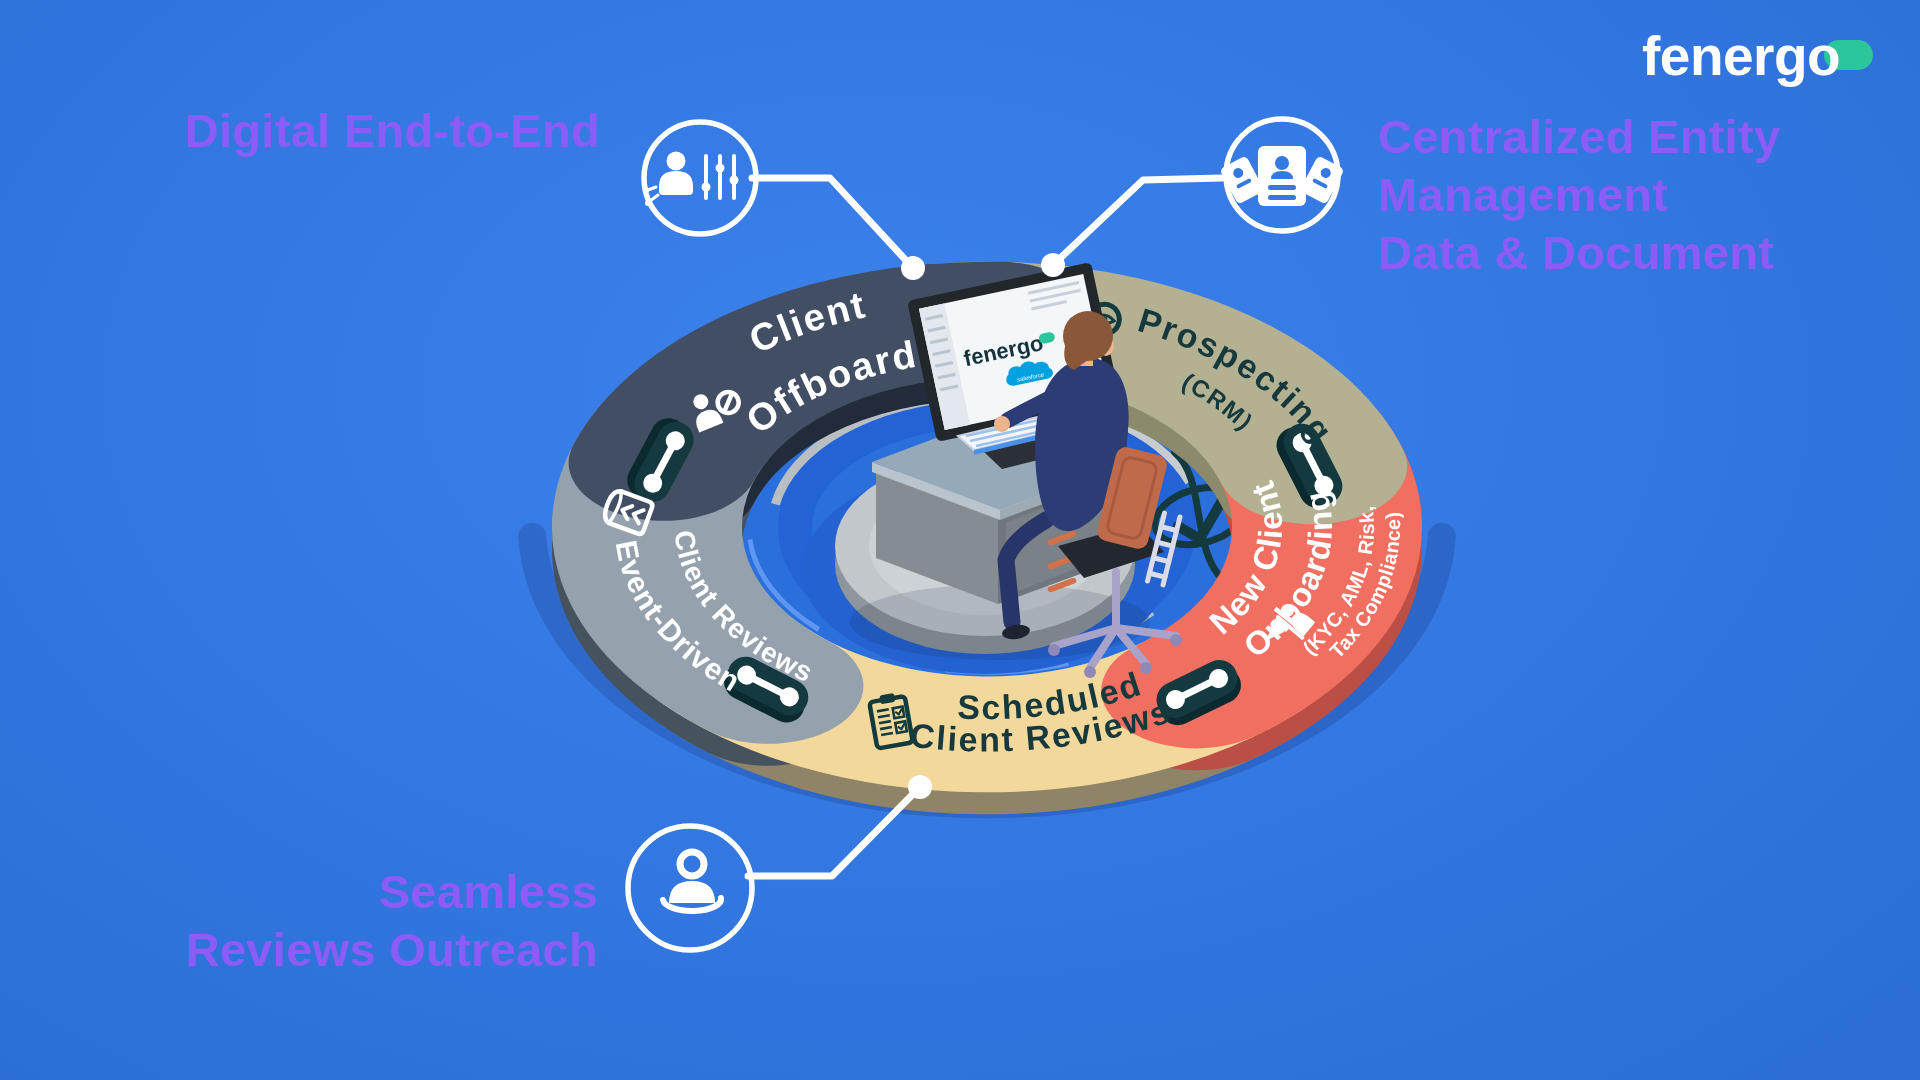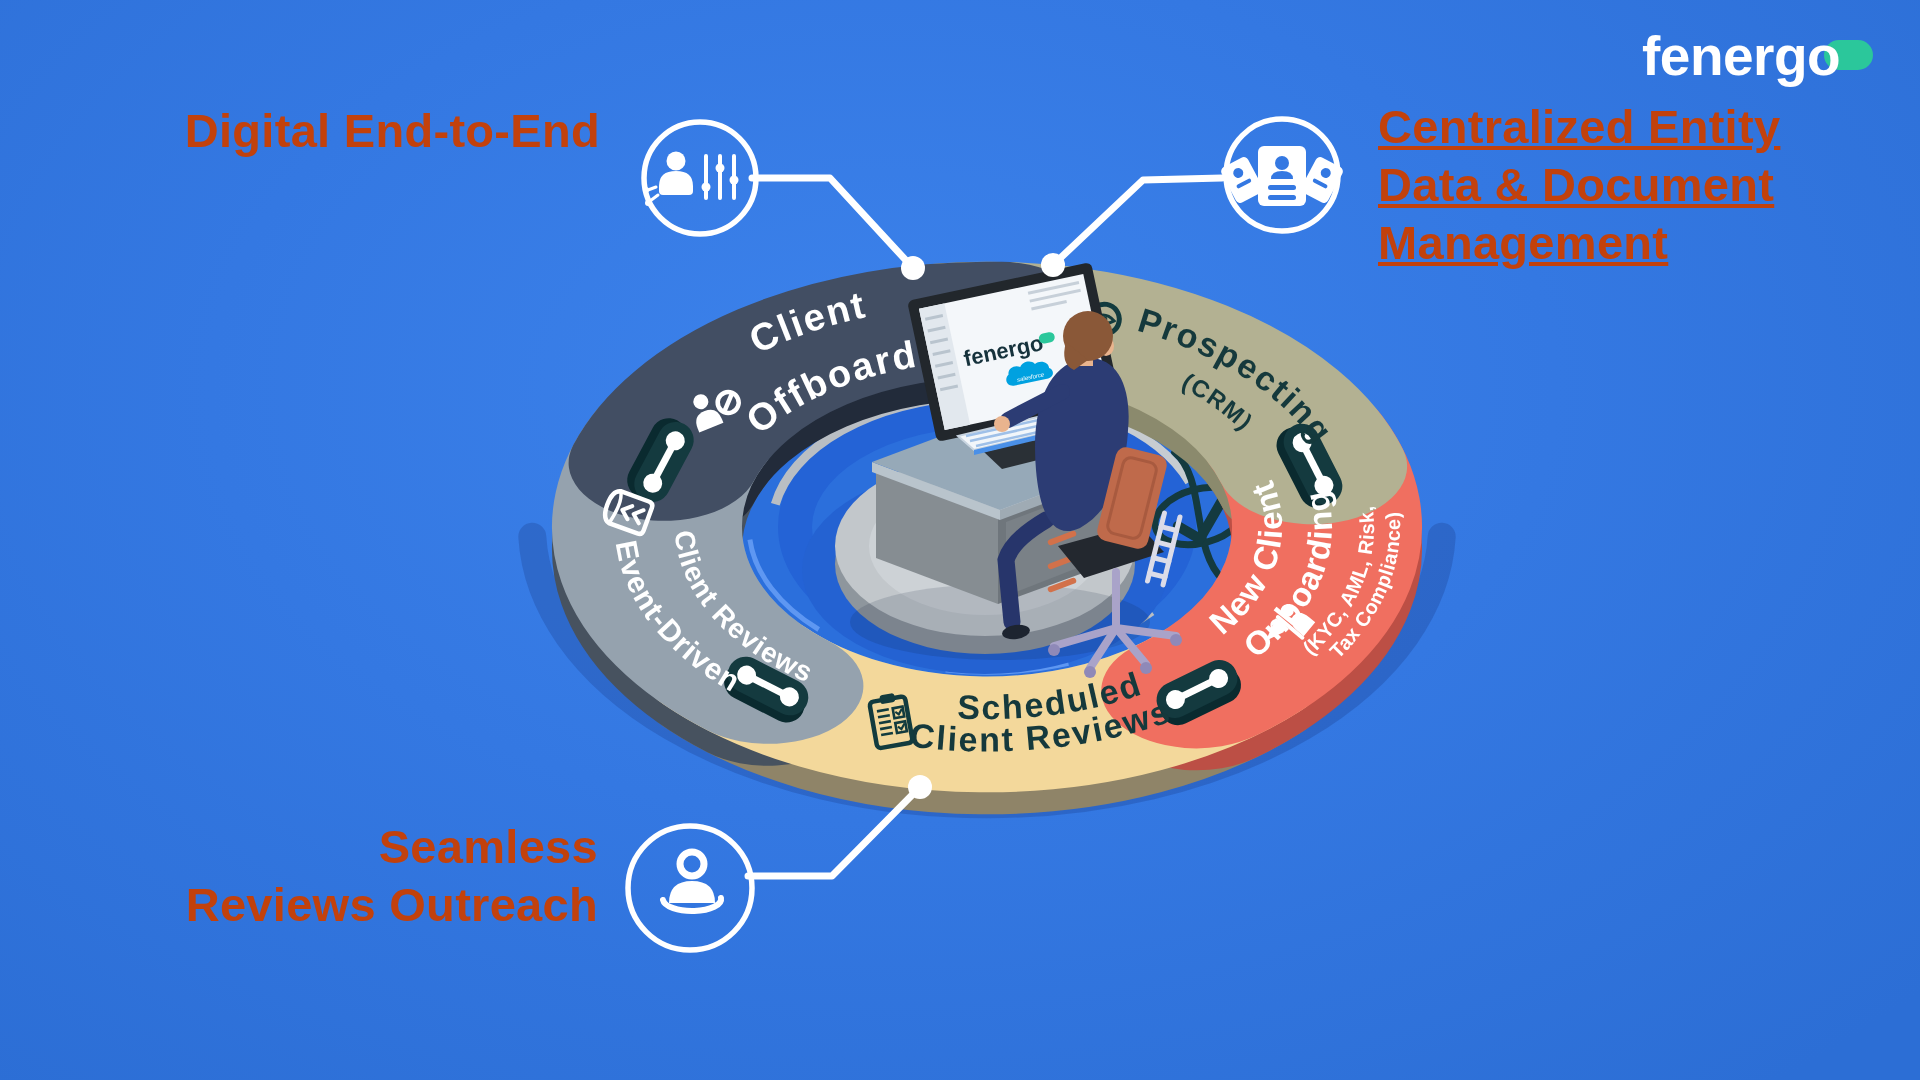--- a/index.html
+++ b/index.html
@@ -4,26 +4,26 @@
 <style>
   html,body{margin:0;padding:0;}
   body{
     width:1920px;height:1080px;overflow:hidden;position:relative;
     font-family:"Liberation Sans", sans-serif;
     background:radial-gradient(ellipse 1400px 900px at 46% 36%, #3C82EB 0%, #3478E2 48%, #2C6ED5 100%);
   }
   .stage{position:absolute;inset:0;width:1920px;height:1080px;}
   svg{position:absolute;left:0;top:0;}
   .headline{
-    position:absolute;color:#c2410c;font-weight:bold;
+    position:absolute;color:#8b5cf6;font-weight:bold;
     font-size:47px;line-height:58px;letter-spacing:.3px;
   }
   .hl-tl{left:100px;top:102px;width:500px;text-align:right;}
-  .hl-tr{left:1378px;top:98px;width:480px;text-align:left;text-decoration:underline;}
-  .hl-bl{left:100px;top:818px;width:498px;text-align:right;}
+  .hl-tr{left:1378px;top:108px;width:480px;text-align:left;}
+  .hl-bl{left:100px;top:863px;width:498px;text-align:right;}
   .logo{
     position:absolute;left:1642px;top:24px;color:#fff;font-weight:bold;
     font-size:55px;letter-spacing:-.5px;white-space:nowrap;
   }
   .logo .o-wrap{position:relative;display:inline-block;}
   .logo .pill{
     position:absolute;left:17px;top:16px;width:49px;height:30px;border-radius:16px;
     background:#2BC79B;z-index:0;
   }
   .logo .o-char{position:relative;z-index:1;}
@@ -315,22 +315,22 @@
         <path d="M -27 14 A 29 12 0 1 0 31 12" fill="none" stroke="#FFFFFF" stroke-width="6" stroke-linecap="round"></path>
       </g>
     </g>
   </svg>
 
   <div class="headline hl-tl">
     <div>Digital End-to-End</div>
   </div>
   <div class="headline hl-tr">
     <div>Centralized Entity</div>
+    <div>Management</div>
     <div>Data &amp; Document</div>
-    <div>Management</div>
   </div>
   <div class="headline hl-bl">
     <div>Seamless</div>
     <div>Reviews Outreach</div>
   </div>
 
   <div class="logo">
     <span>fenerg</span><span class="o-wrap"><span class="pill"></span><span class="o-char">o</span></span>
   </div>
 

